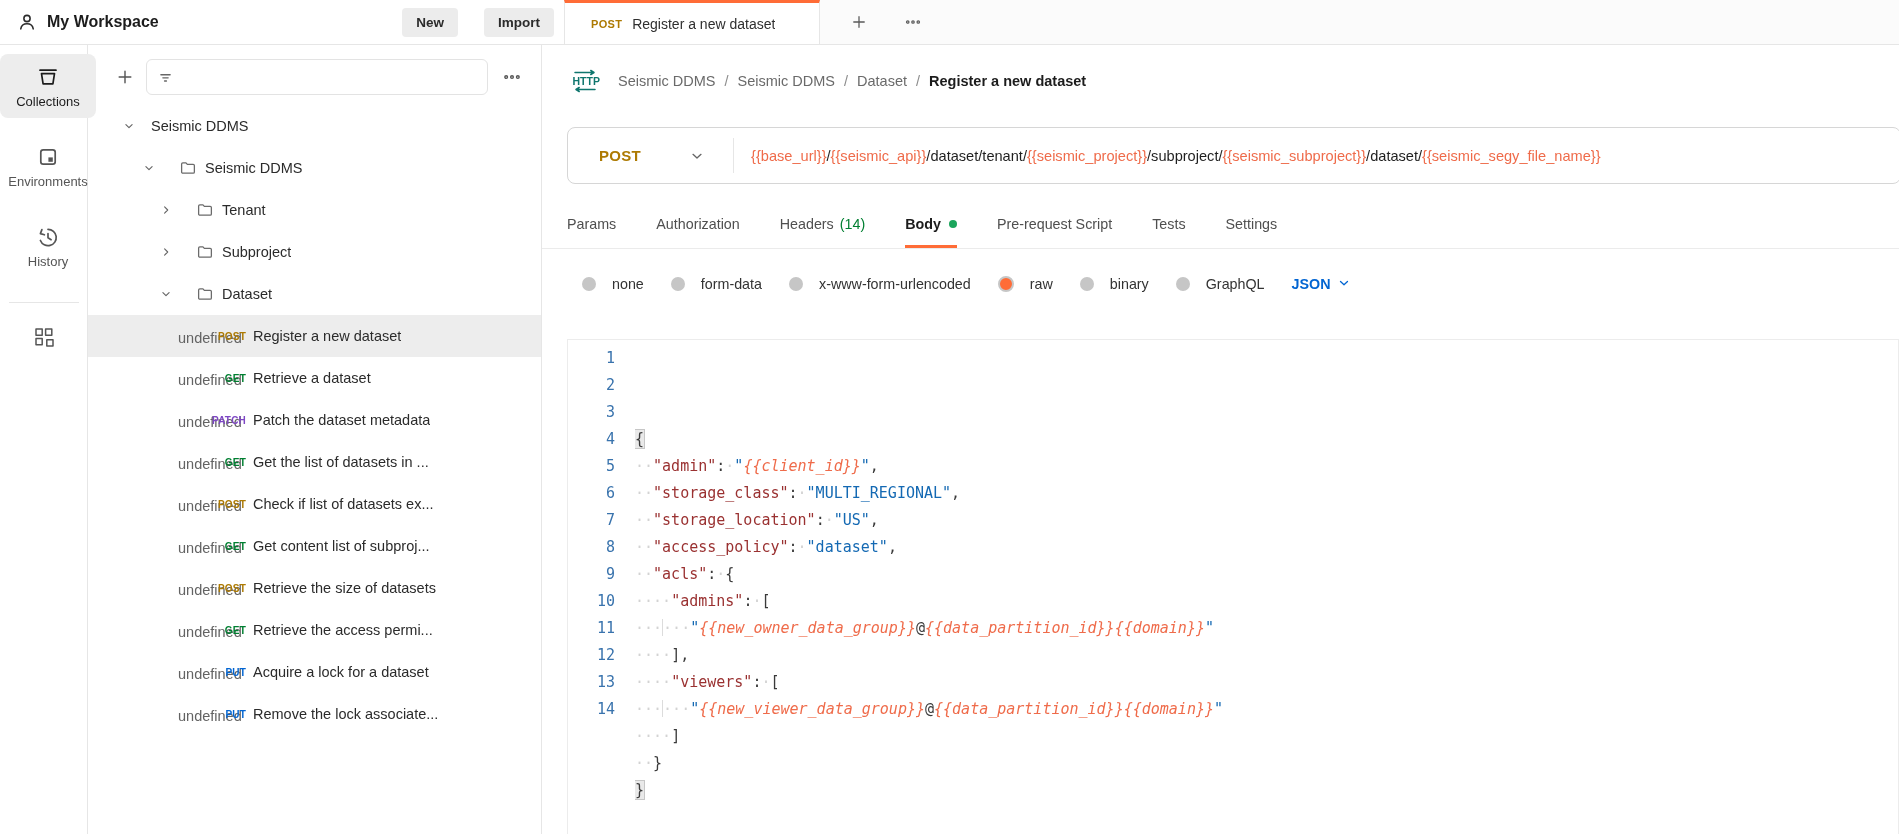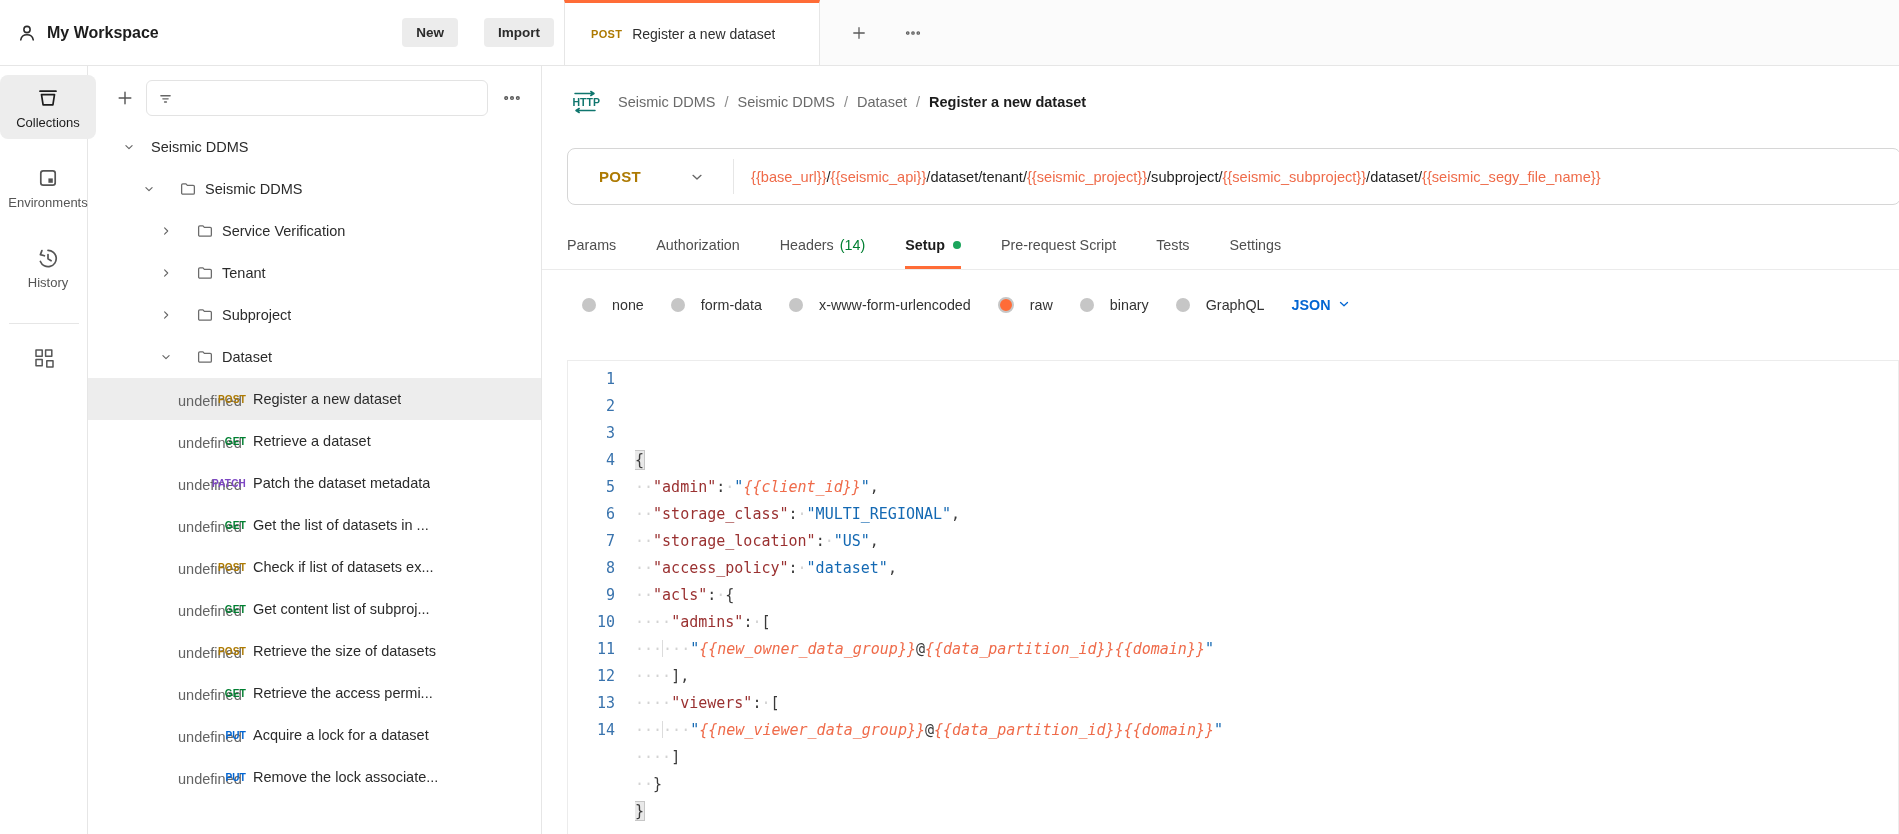--- a/index.html
+++ b/index.html
@@ -8,21 +8,21 @@
   }
   *{box-sizing:border-box;margin:0;padding:0}
   body{margin:0;background:#fff}
   .app{width:1899px;height:834px;overflow:hidden;background:#fff;
        font-family:"Liberation Sans",sans-serif;color:#212121;display:flex;flex-direction:column}
   .icon svg{width:100%;height:100%;fill:none;stroke:currentColor;stroke-width:1.7;
             stroke-linecap:round;stroke-linejoin:round;display:block}
   .icon{display:inline-block;flex:none}
 
   
-  .hdr{height:66px;display:flex;flex:none}
+  .hdr{height:45px;display:flex;flex:none}
   .hdr-left{width:564px;flex:none;display:flex;align-items:center;border-bottom:1px solid var(--border);padding-left:16px}
   .person{width:22px;height:22px;color:#2b2b2b;margin-right:9px}
   .ws-title{font-size:16px;font-weight:700;color:#1c1c1c}
   .hdr-btns{margin-left:auto;display:flex;gap:26px;margin-right:10px}
   .gbtn{background:#ececec;border:none;border-radius:4px;padding:7px 14px;font-size:13.5px;
         font-weight:600;color:#2b2b2b;font-family:inherit;cursor:pointer}
   .tabstrip{flex:1;background:#fbfbfb;border-bottom:1px solid var(--border);display:flex;align-items:stretch}
   .tab{width:256px;flex:none;background:#fff;border-left:1px solid var(--border);border-right:1px solid var(--border);
        border-top:3px solid var(--accent);display:flex;align-items:center;padding-left:26px;gap:10px;cursor:pointer}
   .tab-method{font-size:11px;font-weight:700;letter-spacing:.3px}
@@ -240,33 +240,20 @@
             <span class="icon chev">
               <svg viewBox="0 0 24 24" fill="none" stroke="currentColor" stroke-width="2.2" stroke-linecap="round" stroke-linejoin="round">
                 <path d="M9.2 5.8 15.4 12l-6.2 6.2"></path>
               </svg>
             </span>
             <span class="icon fold">
               <svg viewBox="0 0 24 24" fill="none" stroke="currentColor" stroke-width="1.6" stroke-linecap="round" stroke-linejoin="round">
                 <path d="M3.5 6.8c0-.9.7-1.6 1.6-1.6h4.2l1.8 2h7.8c.9 0 1.6.7 1.6 1.6v8.4c0 .9-.7 1.6-1.6 1.6H5.1c-.9 0-1.6-.7-1.6-1.6z"></path>
               </svg>
             </span>
-            <span class="tlabel">Service Verification</span>
-          </div>
-          <div class="tree-row kind-folder lvl-2">
-            <span class="icon chev">
-              <svg viewBox="0 0 24 24" fill="none" stroke="currentColor" stroke-width="2.2" stroke-linecap="round" stroke-linejoin="round">
-                <path d="M9.2 5.8 15.4 12l-6.2 6.2"></path>
-              </svg>
-            </span>
-            <span class="icon fold">
-              <svg viewBox="0 0 24 24" fill="none" stroke="currentColor" stroke-width="1.6" stroke-linecap="round" stroke-linejoin="round">
-                <path d="M3.5 6.8c0-.9.7-1.6 1.6-1.6h4.2l1.8 2h7.8c.9 0 1.6.7 1.6 1.6v8.4c0 .9-.7 1.6-1.6 1.6H5.1c-.9 0-1.6-.7-1.6-1.6z"></path>
-              </svg>
-            </span>
             <span class="tlabel">Tenant</span>
           </div>
           <div class="tree-row kind-folder lvl-2">
             <span class="icon chev">
               <svg viewBox="0 0 24 24" fill="none" stroke="currentColor" stroke-width="2.2" stroke-linecap="round" stroke-linejoin="round">
                 <path d="M9.2 5.8 15.4 12l-6.2 6.2"></path>
               </svg>
             </span>
             <span class="icon fold">
               <svg viewBox="0 0 24 24" fill="none" stroke="currentColor" stroke-width="1.6" stroke-linecap="round" stroke-linejoin="round">
@@ -380,21 +367,21 @@
             <span>Params</span>
           </div>
           <div class="rtab">
             <span>Authorization</span>
           </div>
           <div class="rtab">
             <span>Headers</span>
             <span class="rcount">(14)</span>
           </div>
           <div class="rtab active">
-            <span>Setup</span>
+            <span>Body</span>
             <span class="rdot"></span>
           </div>
           <div class="rtab">
             <span>Pre-request Script</span>
           </div>
           <div class="rtab">
             <span>Tests</span>
           </div>
           <div class="rtab">
             <span>Settings</span>

